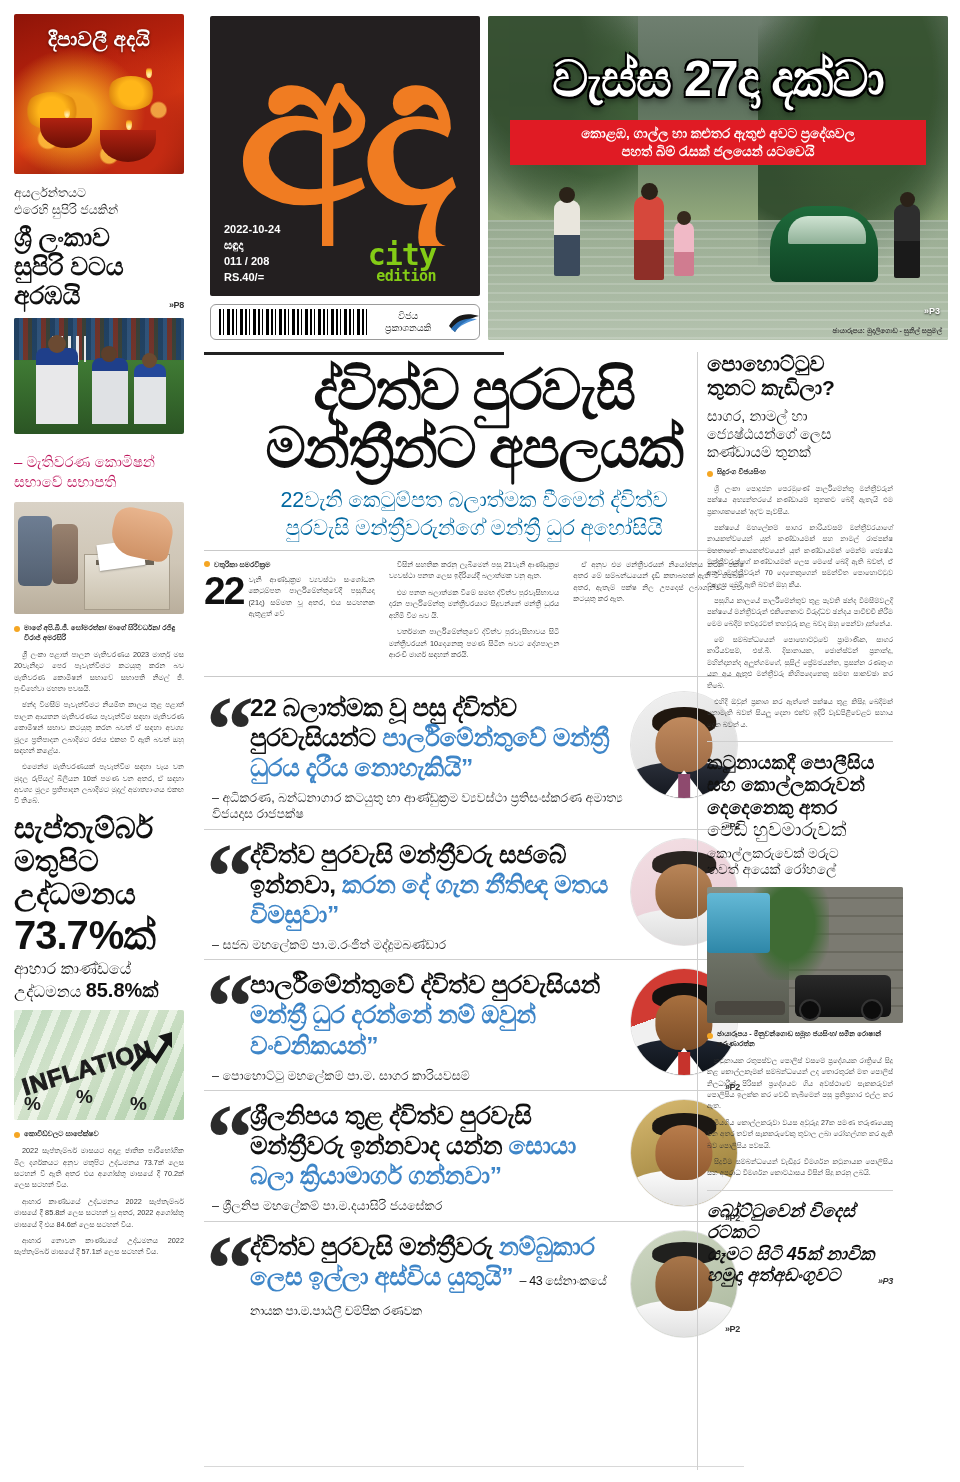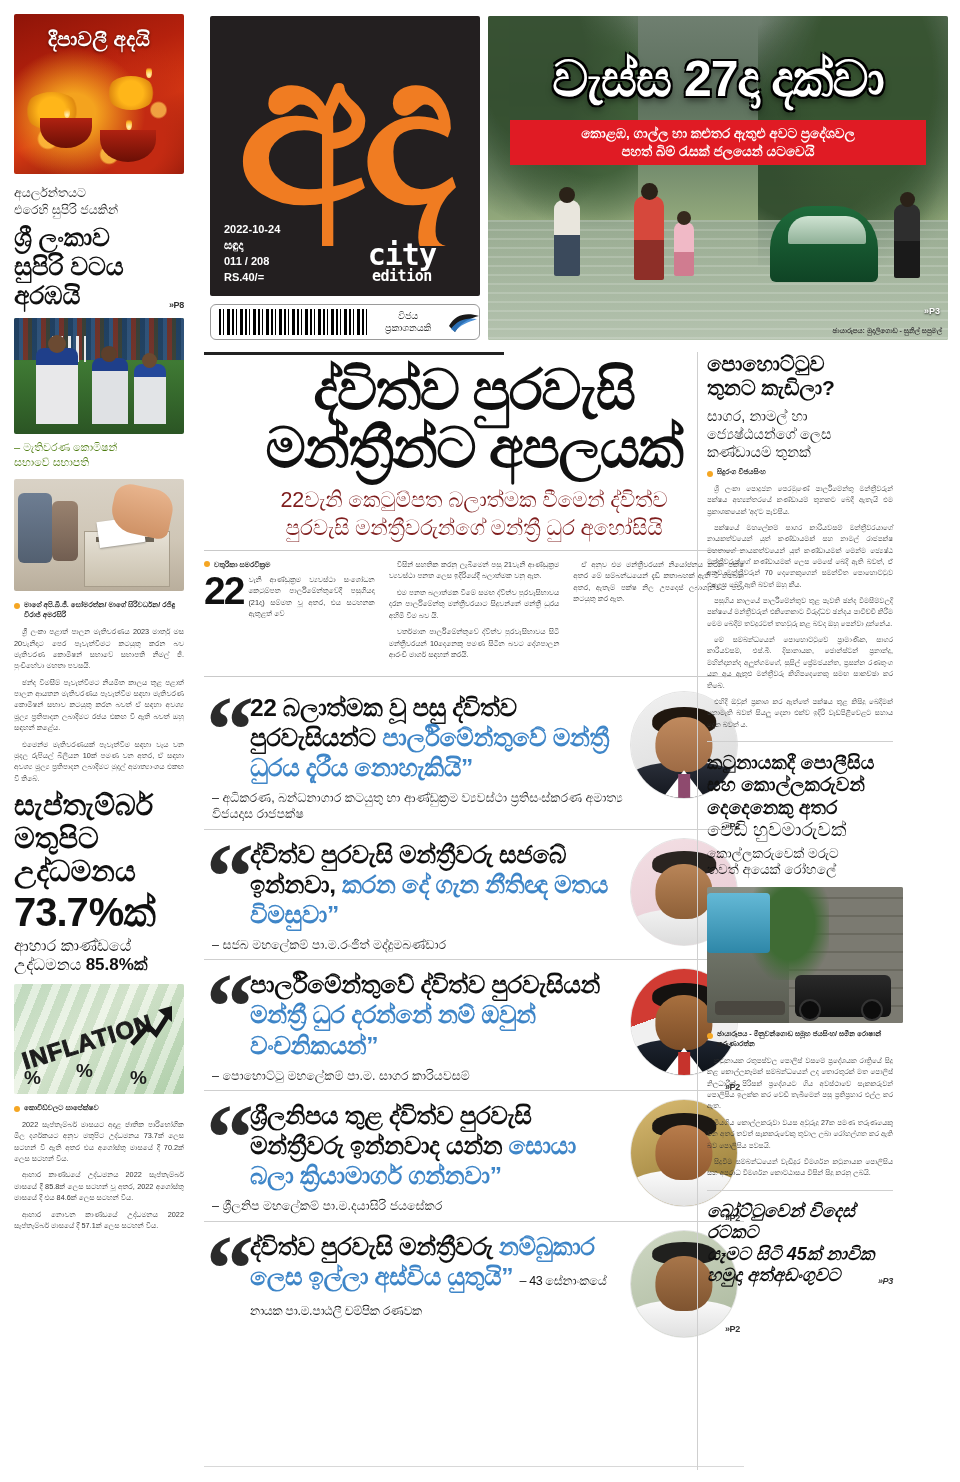--- a/index.html
+++ b/index.html
@@ -62,21 +62,21 @@
     background:linear-gradient(180deg,#1f3f8a 0 22%,#e8e8ea 22% 100%);}
   .cricket .p1 .hd{position:absolute;left:12px;top:-13px;width:18px;height:18px;border-radius:50%;background:#6b4a32;}
   .cricket .p2{position:absolute;left:78px;top:40px;width:36px;height:66px;border-radius:8px 8px 0 0;
     background:linear-gradient(180deg,#1f3f8a 0 20%,#dfe1e4 20% 100%);}
   .cricket .p2 .hd{position:absolute;left:9px;top:-12px;width:16px;height:16px;border-radius:50%;background:#5d3f2b;}
   .cricket .p3{position:absolute;left:120px;top:46px;width:32px;height:60px;border-radius:8px 8px 0 0;
     background:linear-gradient(180deg,#24489a 0 22%,#e2e4e7 22% 100%);}
   .cricket .p3 .hd{position:absolute;left:8px;top:-11px;width:15px;height:15px;border-radius:50%;background:#6a4a31;}
 
   .lc-head2{font-size:25px;line-height:1.14;font-weight:bold;color:#111;margin-top:12px;}
-  .lc-sub{font-size:11px;line-height:1.35;color:#4d7c0f;margin-top:6px;}
+  .lc-sub{font-size:15px;line-height:1.35;color:#be185d;margin-top:18px;}
   .ballot{
     width:170px;height:112px;margin-top:9px;border-radius:2px;overflow:hidden;position:relative;
     background:linear-gradient(180deg,#d9d2c6 0%,#cfc6b6 55%,#b9ae9c 100%);
   }
   .ballot .box{position:absolute;left:70px;top:52px;width:86px;height:56px;
     background:linear-gradient(180deg,#e7e2d7,#c9c0ad);border:1px solid #a79d8b;}
   .ballot .slot{position:absolute;left:82px;top:58px;width:58px;height:5px;background:#6d6456;}
   .ballot .paper{position:absolute;left:84px;top:40px;width:46px;height:26px;background:#fff;transform:rotate(-8deg);
     box-shadow:0 1px 2px rgba(0,0,0,.3);}
   .ballot .hand{position:absolute;left:98px;top:8px;width:60px;height:48px;border-radius:16px 20px 10px 24px;
@@ -88,21 +88,21 @@
 
   .bulletline{display:flex;align-items:flex-start;gap:4px;margin-top:9px;}
   .bullet{flex:0 0 auto;width:6px;height:6px;border-radius:50%;background:#f5a623;margin-top:3px;}
   .bulletcap{font-size:7.2px;line-height:1.42;font-weight:bold;color:#222;}
   .lc-body{font-size:7.3px;line-height:1.56;color:#333;margin-top:6px;text-align:justify;}
   .lc-body p{margin-bottom:5px;text-indent:8px;}
 
   .lc-head3{font-size:29px;line-height:1.14;font-weight:bold;color:#111;margin-top:4px;}
   .bignum{font-size:40px;font-weight:bold;letter-spacing:-1px;color:#111;line-height:1;}
   .lc-sub2{font-size:16px;line-height:1.2;color:#111;margin-top:4px;}
-  .lc-sub2 b{font-size:17px;}
+  .lc-sub2 b{font-size:20px;}
   .inflation{
     width:170px;height:110px;margin-top:8px;border-radius:2px;overflow:hidden;position:relative;
     background:linear-gradient(140deg,#cfe4cc 0%,#e5efdc 42%,#b9d6b2 100%);
   }
   .inflation .bills{position:absolute;inset:0;
     background:repeating-linear-gradient(112deg, rgba(255,255,255,.35) 0 8px, rgba(140,180,140,.22) 8px 18px);}
   .inflation .word{
     position:absolute;left:6px;top:44px;transform:rotate(-17deg);
     font-size:24px;font-weight:bold;color:#1d1d1d;letter-spacing:1px;
     -webkit-text-stroke:1px #1d1d1d;
@@ -117,21 +117,21 @@
     background:#231f20;border-radius:2px;overflow:hidden;
   }
   #masthead .logoglyph{
     position:absolute;left:7px;top:2px;width:254px;height:228px;
     color:#f07c22;font-size:212px;line-height:222px;font-weight:bold;
     text-align:center;letter-spacing:-6px;overflow:hidden;
   }
   #masthead .meta{position:absolute;left:14px;bottom:10px;color:#fff;font-size:11px;line-height:1.45;font-weight:bold;}
   #masthead .meta .si{font-size:11.5px;}
   #masthead .city{
-    position:absolute;right:44px;bottom:12px;color:#ffffff;text-align:center;
+    position:absolute;right:44px;bottom:12px;color:#84cc16;text-align:right;
     font-family:"DejaVu Sans Mono", monospace;
   }
   #masthead .city .c1{font-size:30px;font-weight:bold;line-height:.92;letter-spacing:-1px;}
   #masthead .city .c2{font-size:15px;font-weight:bold;line-height:1;letter-spacing:-.5px;}
 
   #barcodebox{
     position:absolute;left:210px;top:304px;width:270px;height:36px;
     border:1px solid #9a9a9a;border-radius:6px;background:#fff;display:flex;align-items:center;gap:16px;
     padding:0 8px;overflow:hidden;
   }
@@ -190,21 +190,21 @@
     text-shadow:0 1px 2px rgba(0,0,0,.8);}
   #weather .wcap{position:absolute;right:6px;bottom:5px;color:#3d3d3d;font-size:7px;font-weight:bold;}
 
   
   #center{position:absolute;left:204px;top:352px;width:540px;}
   #center .topline{height:3px;background:#222;width:300px;margin-bottom:6px;}
   .mainhead{
     font-size:56px;line-height:1.04;font-weight:bold;color:#111;letter-spacing:-1.5px;text-align:center;
   }
   .mainsub{
-    font-size:21.5px;line-height:1.26;color:#7f1d1d;text-align:center;margin-top:10px;letter-spacing:-.2px;
+    font-size:21.5px;line-height:1.26;color:#0369a1;text-align:center;margin-top:10px;letter-spacing:-.2px;
   }
   #center .hrule{height:1px;background:#c9c9c9;margin:8px 0 6px;}
 
   .lede{display:flex;gap:14px;margin-top:8px;}
   .lede .col{flex:1;font-size:7.3px;line-height:1.58;color:#333;text-align:justify;}
   .lede .col p{margin-bottom:5px;text-indent:8px;}
   .lede .dropwrap{display:flex;gap:5px;align-items:flex-start;}
   .lede .drop{font-size:39px;font-weight:bold;line-height:.86;color:#111;letter-spacing:-2px;}
   .lede .dropTxt{font-size:7.3px;line-height:1.55;color:#333;}
   .lede .tagline{display:flex;align-items:center;gap:4px;margin-bottom:4px;}

